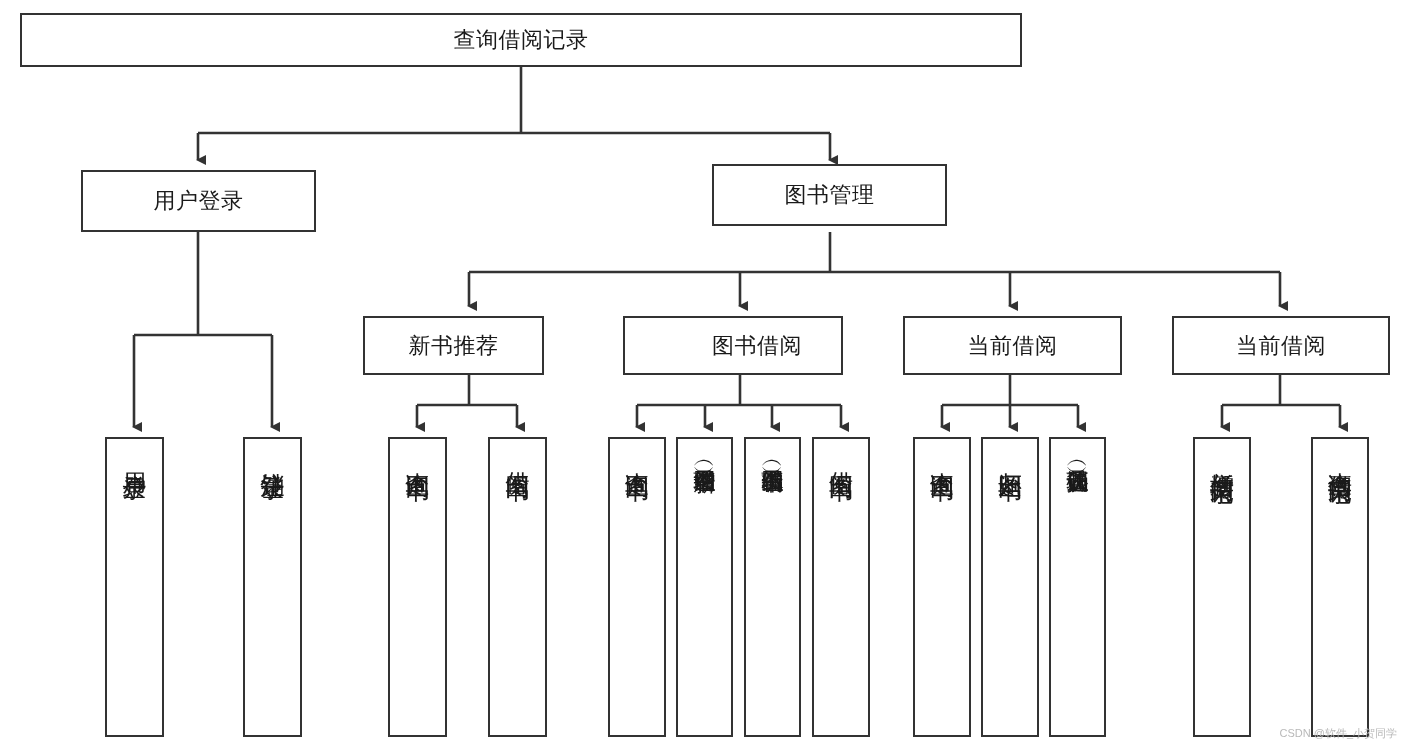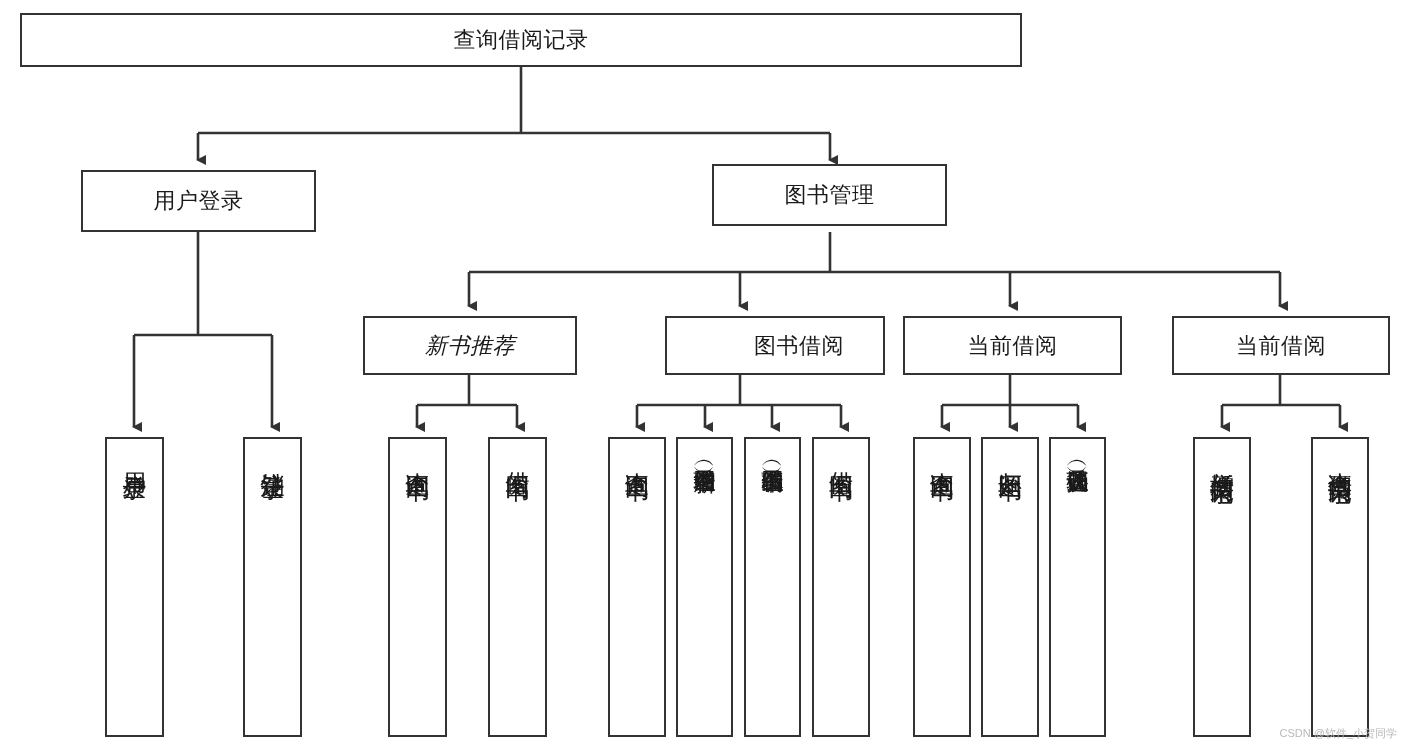--- a/index.html
+++ b/index.html
@@ -135,24 +135,24 @@
     <span class="node-label">查询借阅记录</span>
   </div>
 
   <div class="node horizontal" style="left:81px; top:170px; width:235px; height:62px;">
     <span class="node-label">用户登录</span>
   </div>
   <div class="node horizontal" style="left:712px; top:164px; width:235px; height:62px;">
     <span class="node-label">图书管理</span>
   </div>
 
-  <div class="node horizontal" style="left:363px; top:316px; width:214px; height:59px;font-style:italic;">
+  <div class="node horizontal" style="left:363px; top:316px; width:181px; height:59px;">
     <span class="node-label">新书推荐</span>
   </div>
-  <div class="node horizontal" style="left:665px; top:316px; width:220px; height:59px;padding-left:48px;">
+  <div class="node horizontal" style="left:623px; top:316px; width:220px; height:59px;padding-left:48px;">
     <span class="node-label">图书借阅</span>
   </div>
   <div class="node horizontal" style="left:903px; top:316px; width:219px; height:59px;justify-content:center;">
     <span class="node-label">当前借阅</span>
   </div>
   <div class="node horizontal" style="left:1172px; top:316px; width:218px; height:59px;">
     <span class="node-label">当前借阅</span>
   </div>
 
   <div class="node vertical" style="left:105px; top:437px; width:59px; height:300px;">

